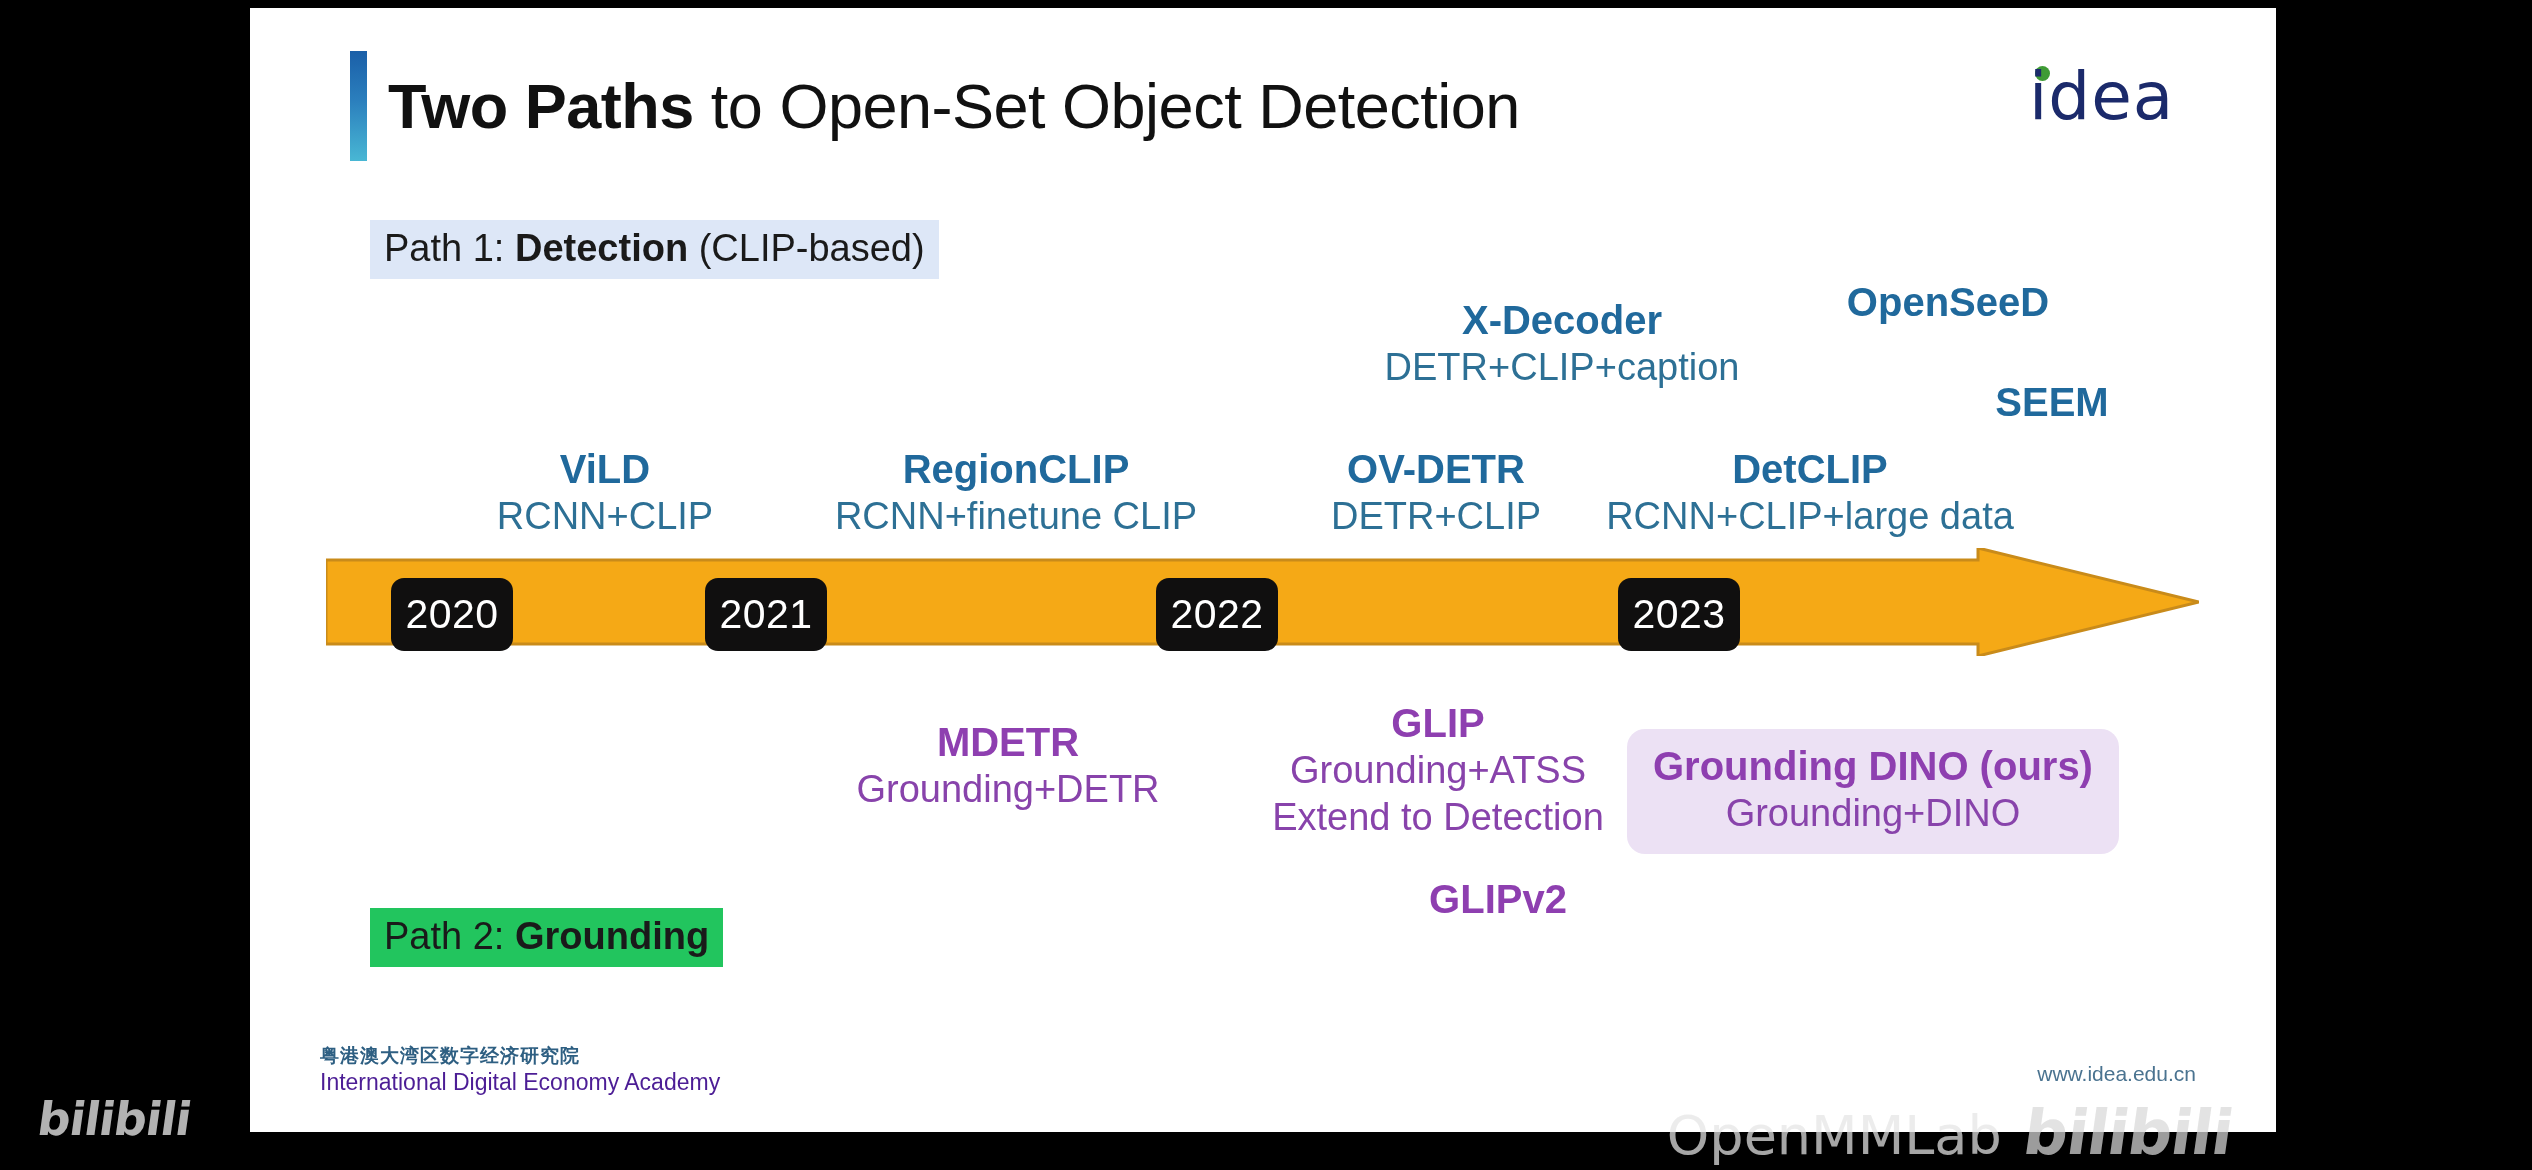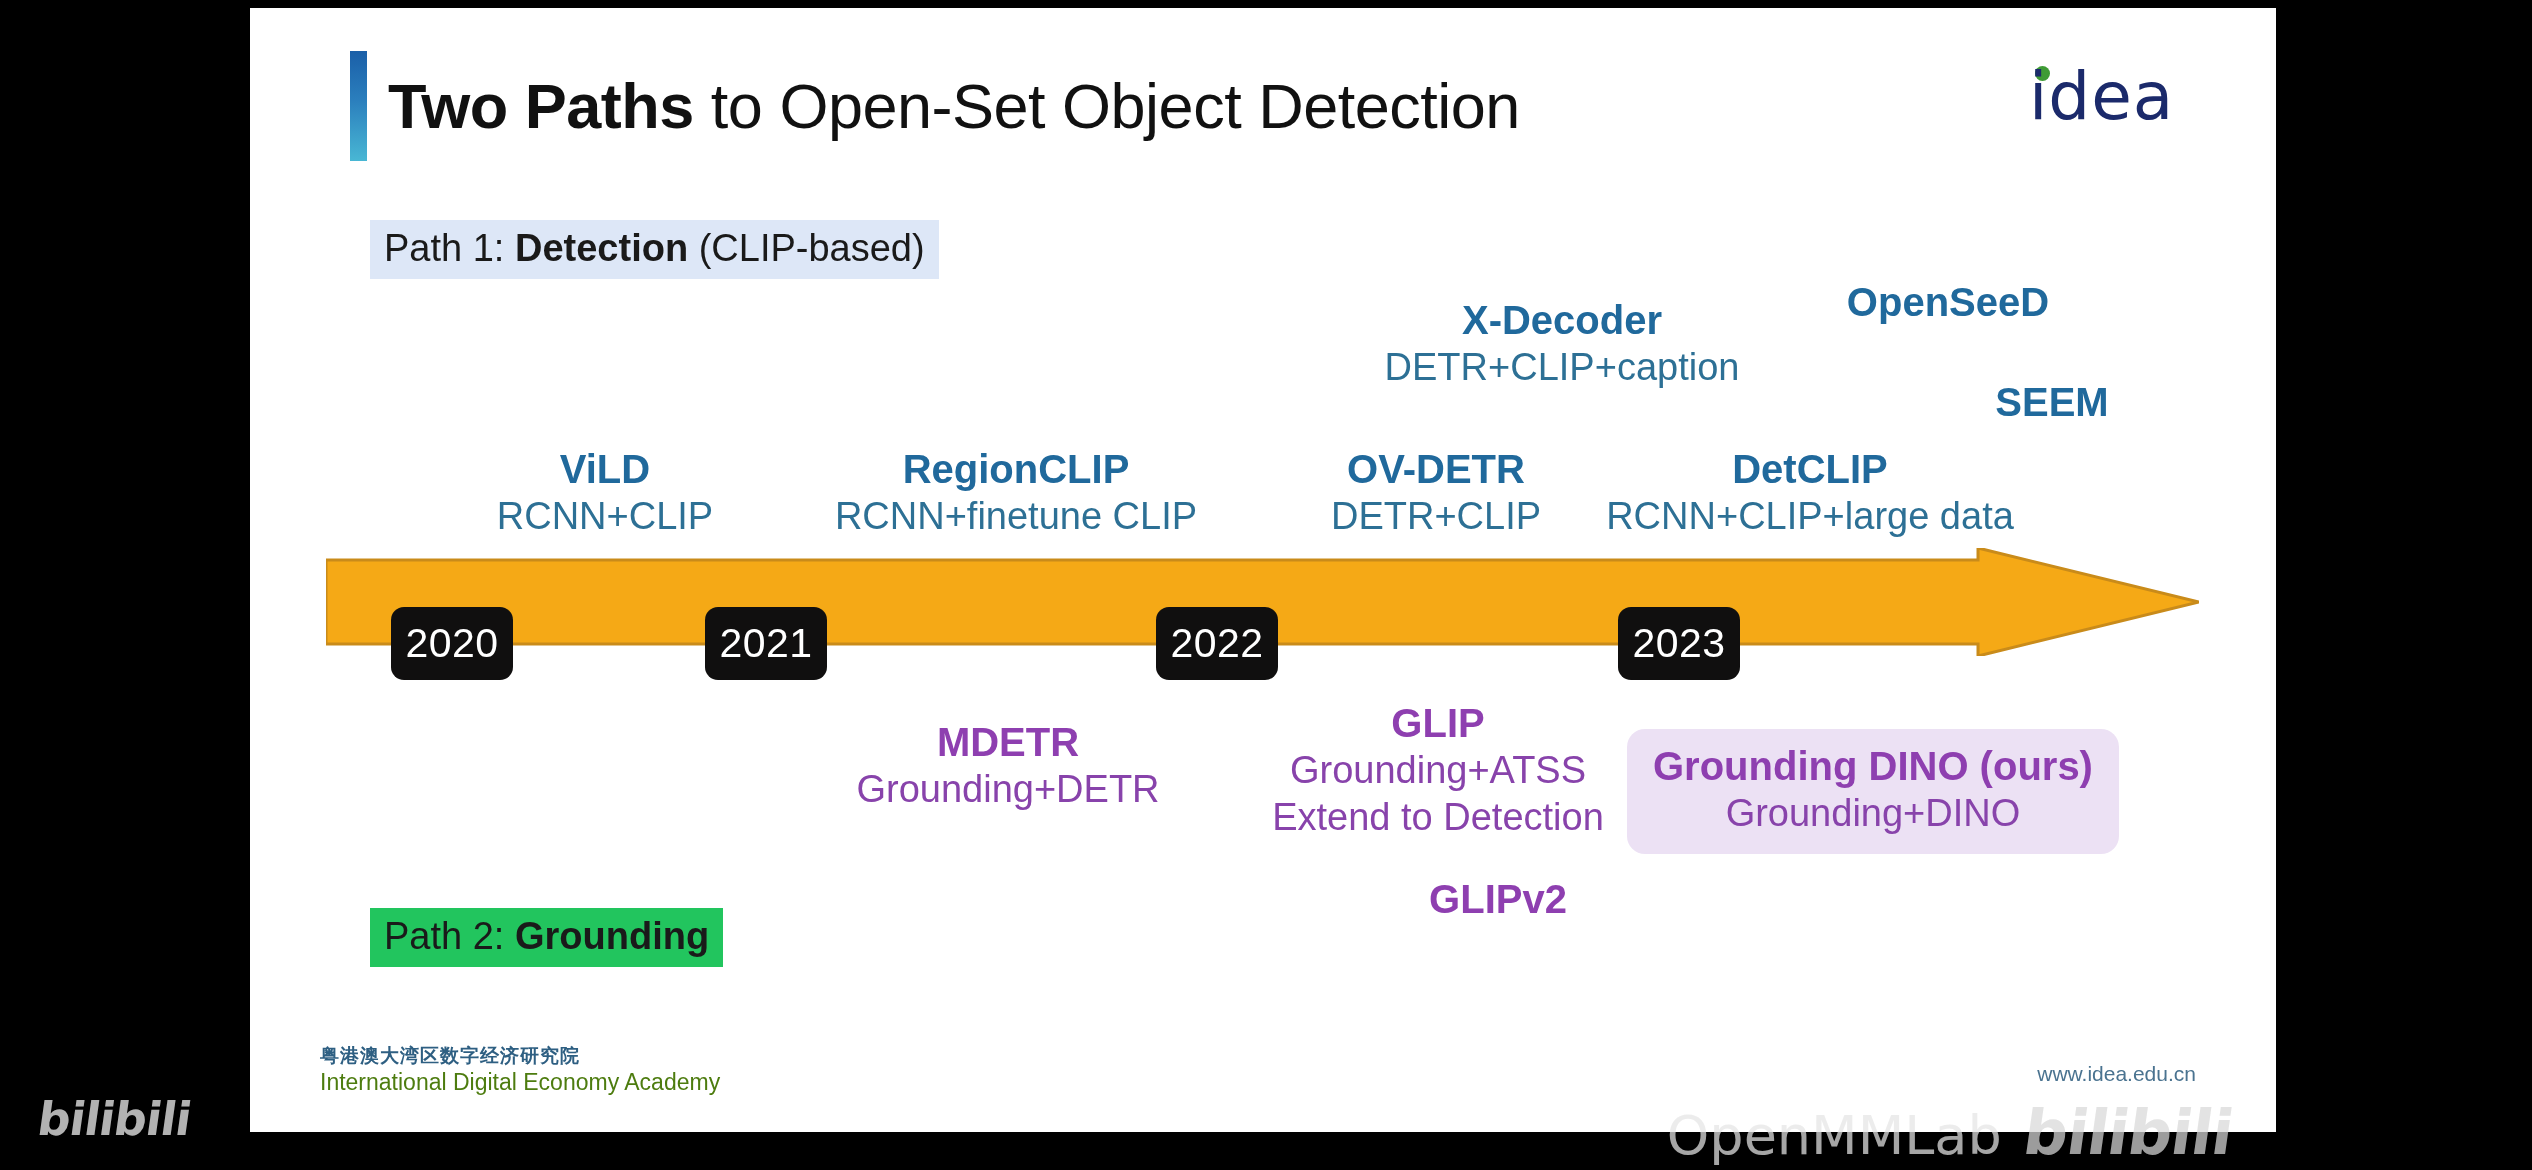--- a/index.html
+++ b/index.html
@@ -148,40 +148,39 @@
     top: 570px;
     width: 122px;
     height: 73px;
     background: #100f0f;
     border-radius: 13px;
     color: #ffffff;
     font-size: 41px;
     line-height: 73px;
     text-align: center;
     letter-spacing: 0.5px;
-    margin-top: 29px;
   }
 
   
   #footer-org {
     position: absolute;
     left: 70px;
     bottom: 34px;
     line-height: 1.3;
   }
   #footer-org .cn {
     font-family: "DejaVu Sans", sans-serif;
     font-size: 19px;
     font-weight: bold;
     color: #2e5f82;
     letter-spacing: 1px;
   }
   #footer-org .en {
     font-size: 23px;
-    color: #4d7c0f;
+    color: #4c1d95;
   }
   #footer-url {
     position: absolute;
     right: 80px;
     bottom: 46px;
     font-size: 21px;
     color: #4a7390;
   }
 
   

